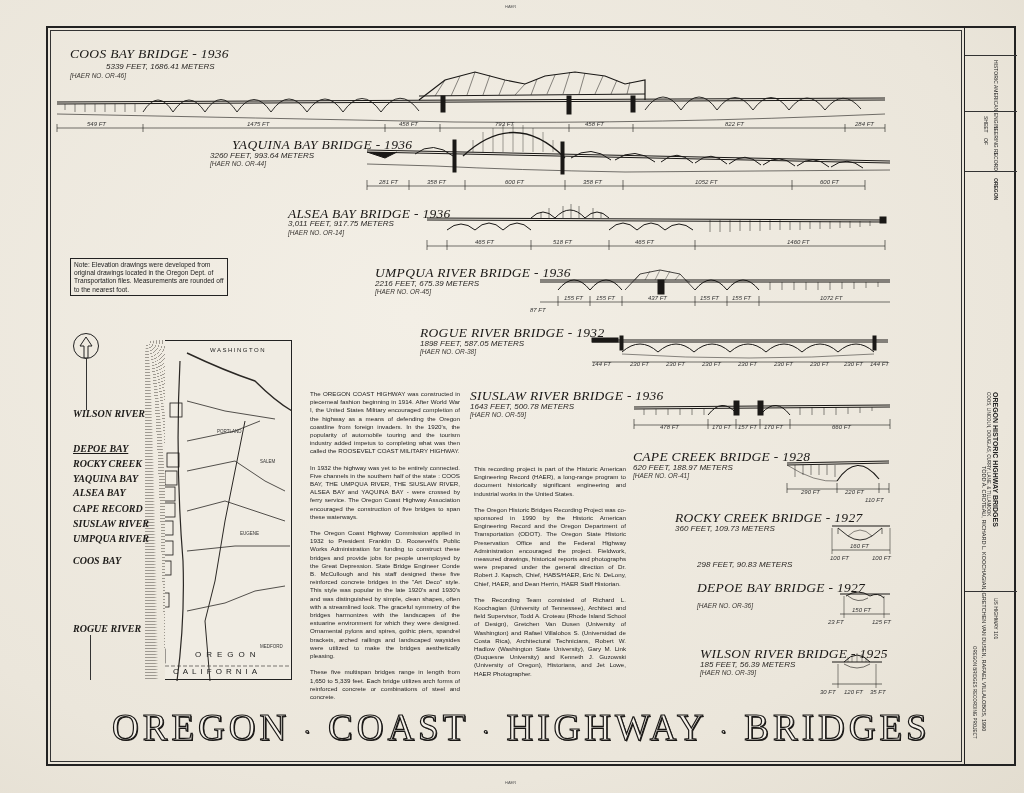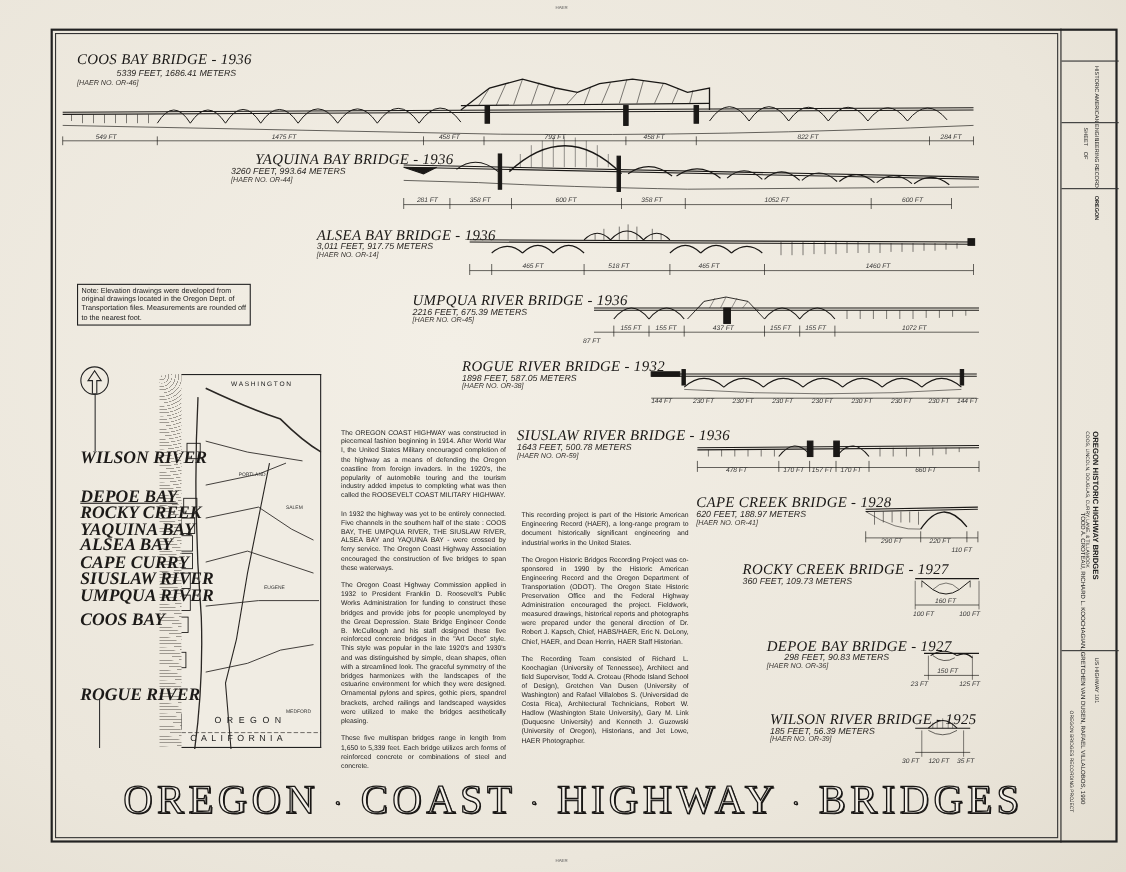--- a/index.html
+++ b/index.html
@@ -56,21 +56,21 @@
     background: repeating-radial-gradient(circle at 2px 2px, #8a857d 0 0.6px, transparent 0.7px 3px);
     opacity: 0.8;
   }
   .map-label {
     position: absolute; font-size: 6px; letter-spacing: 1.5px; color: #222;
   }
   .map-city { position: absolute; font-size: 4.5px; color: #333; }
   .loc-label {
     position: absolute; left: 73px;
     font-family: "Liberation Serif", serif; font-style: italic; font-weight: bold;
-    font-size: 16px; white-space: nowrap; color: #1c1a18; text-align: center;
+    font-size: 10px; white-space: nowrap; color: #1c1a18; text-align: center;
   }
   .north-arrow {
     position: absolute; left: 73px; top: 333px; width: 26px; height: 26px;
     border: 1.2px solid #222; border-radius: 50%;
   }
   .text-col {
     position: absolute; font-size: 6.2px; line-height: 8.2px; color: #222; text-align: justify;
   }
   .text-col p { margin-bottom: 8px; }
   .main-title {
@@ -350,21 +350,21 @@
       <line x1="2" y1="6" x2="2" y2="32" stroke-width="0.5"></line>
         <line x1="60" y1="6" x2="60" y2="32" stroke-width="0.5"></line>
       <line x1="2" y1="28" x2="60" y2="28" stroke-width="0.6"></line>
     </g>
     <text class="dim" x="20" y="26">160 FT</text>
     <text class="dim" x="0" y="38">100 FT</text>
     <text class="dim" x="42" y="38">100 FT</text>
   </svg>
 
   <div class="bridge-title" style="left:697px;top:580px;">DEPOE BAY BRIDGE - 1927</div>
-  <div class="bridge-sub" style="left:697px;top:593px;margin-left:16px;">298 FEET, 90.83 METERS</div>
+  <div class="bridge-sub" style="left:697px;top:560px;">298 FEET, 90.83 METERS</div>
   <div class="bridge-haer" style="left:697px;top:602px;">[HAER NO. OR-36]</div>
   <svg class="elev" style="left:838px;top:590px;" width="60" height="40">
     <g stroke="#1a1816" fill="none" stroke-width="1">
       <line x1="2" y1="4" x2="52" y2="4"></line>
       <path d="M8 6 Q20 -2 32 6 M32 6 Q40 2 46 8"></path>
       <path d="M10 6 Q20 14 30 8" stroke-width="0.6"></path>
       <line x1="6" y1="6" x2="6" y2="28" stroke-width="0.5"></line>
         <line x1="46" y1="6" x2="46" y2="28" stroke-width="0.5"></line>
       <line x1="2" y1="24" x2="52" y2="24" stroke-width="0.6"></line>
     </g>
@@ -435,21 +435,21 @@
       <path d="M12 3 L6 12 H10 V24 H14 V12 H18 Z" fill="none" stroke="#222" stroke-width="1"></path>
     </svg>
   </div>
   <div style="position:absolute;left:86px;top:358px;width:1px;height:52px;background:#333;"></div>
 
   <div class="loc-label" style="top:408px;">WILSON RIVER</div>
   <div class="loc-label" style="top:443px;text-decoration:underline;">DEPOE BAY</div>
   <div class="loc-label" style="top:458px;">ROCKY CREEK</div>
   <div class="loc-label" style="top:473px;">YAQUINA BAY</div>
   <div class="loc-label" style="top:487px;">ALSEA BAY</div>
-  <div class="loc-label" style="top:503px;">CAPE CURRY</div>
+  <div class="loc-label" style="top:503px;">CAPE RECORD</div>
   <div class="loc-label" style="top:518px;">SIUSLAW RIVER</div>
   <div class="loc-label" style="top:533px;">UMPQUA RIVER</div>
   <div class="loc-label" style="top:555px;">COOS BAY</div>
   <div class="loc-label" style="top:623px;">ROGUE RIVER</div>
   <div style="position:absolute;left:90px;top:635px;width:1px;height:45px;background:#333;"></div>
 
   <div class="text-col" style="left:310px;top:390px;width:150px;">
     <p>The OREGON COAST HIGHWAY was constructed in piecemeal fashion beginning in 1914. After World War I, the United States Military encouraged completion of the highway as a means of defending the Oregon coastline from foreign invaders. In the 1920's, the popularity of automobile touring and the tourism industry added impetus to completing what was then called the ROOSEVELT COAST MILITARY HIGHWAY.</p>
     <p>In 1932 the highway was yet to be entirely connected. Five channels in the southern half of the state : COOS BAY, THE UMPQUA RIVER, THE SIUSLAW RIVER, ALSEA BAY and YAQUINA BAY - were crossed by ferry service. The Oregon Coast Highway Association encouraged the construction of five bridges to span these waterways.</p>
     <p>The Oregon Coast Highway Commission applied in 1932 to President Franklin D. Roosevelt's Public Works Administration for funding to construct these bridges and provide jobs for people unemployed by the Great Depression. State Bridge Engineer Conde B. McCullough and his staff designed these five reinforced concrete bridges in the "Art Deco" style. This style was popular in the late 1920's and 1930's and was distinguished by simple, clean shapes, often with a streamlined look. The graceful symmetry of the bridges harmonizes with the landscapes of the estuarine environment for which they were designed. Ornamental pylons and spires, gothic piers, spandrel brackets, arched railings and landscaped waysides were utilized to make the bridges aesthetically pleasing.</p>

